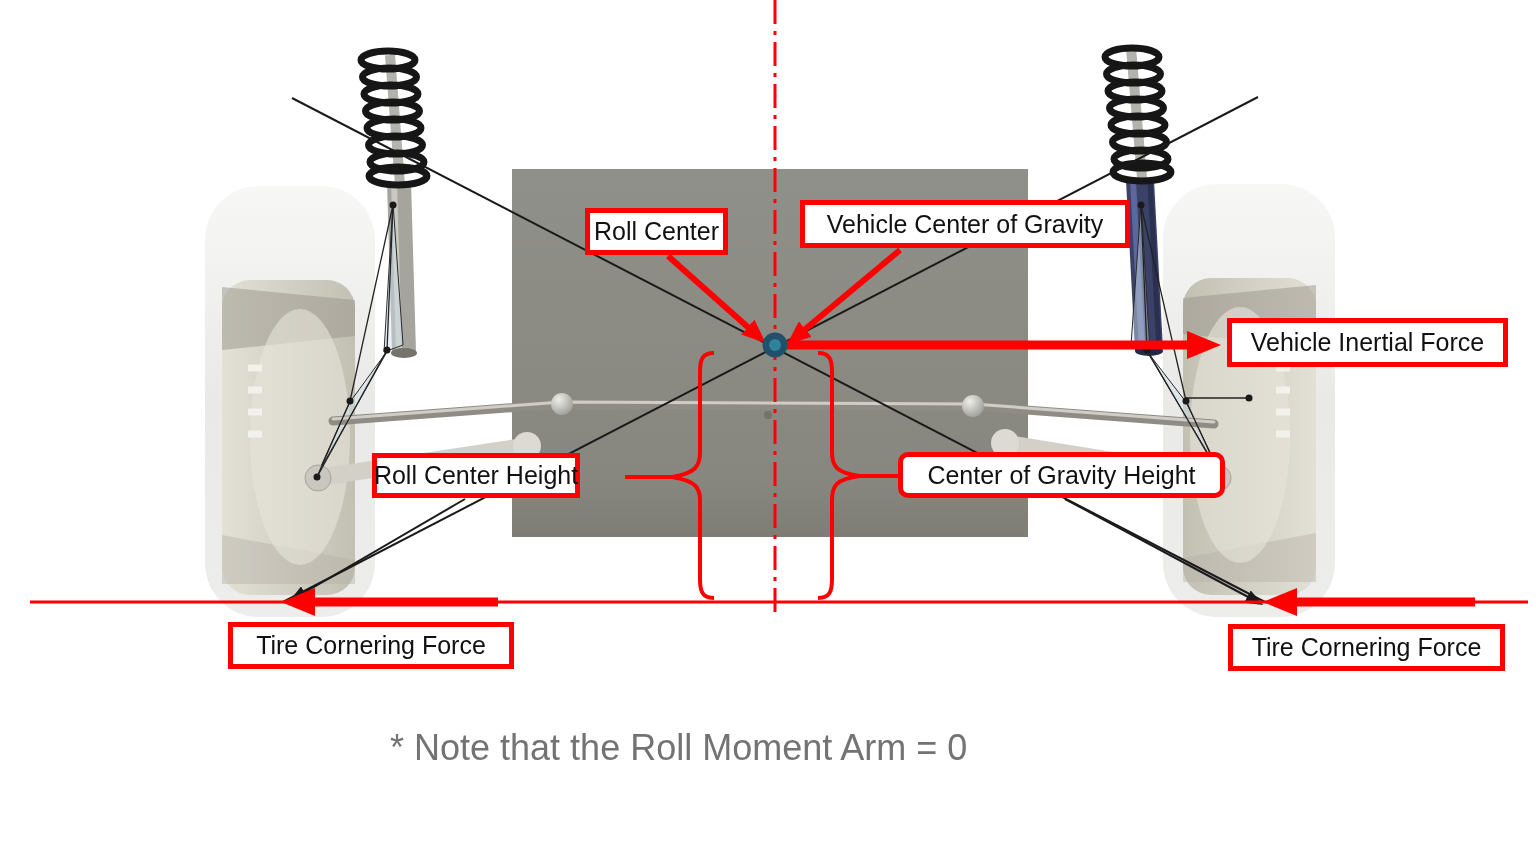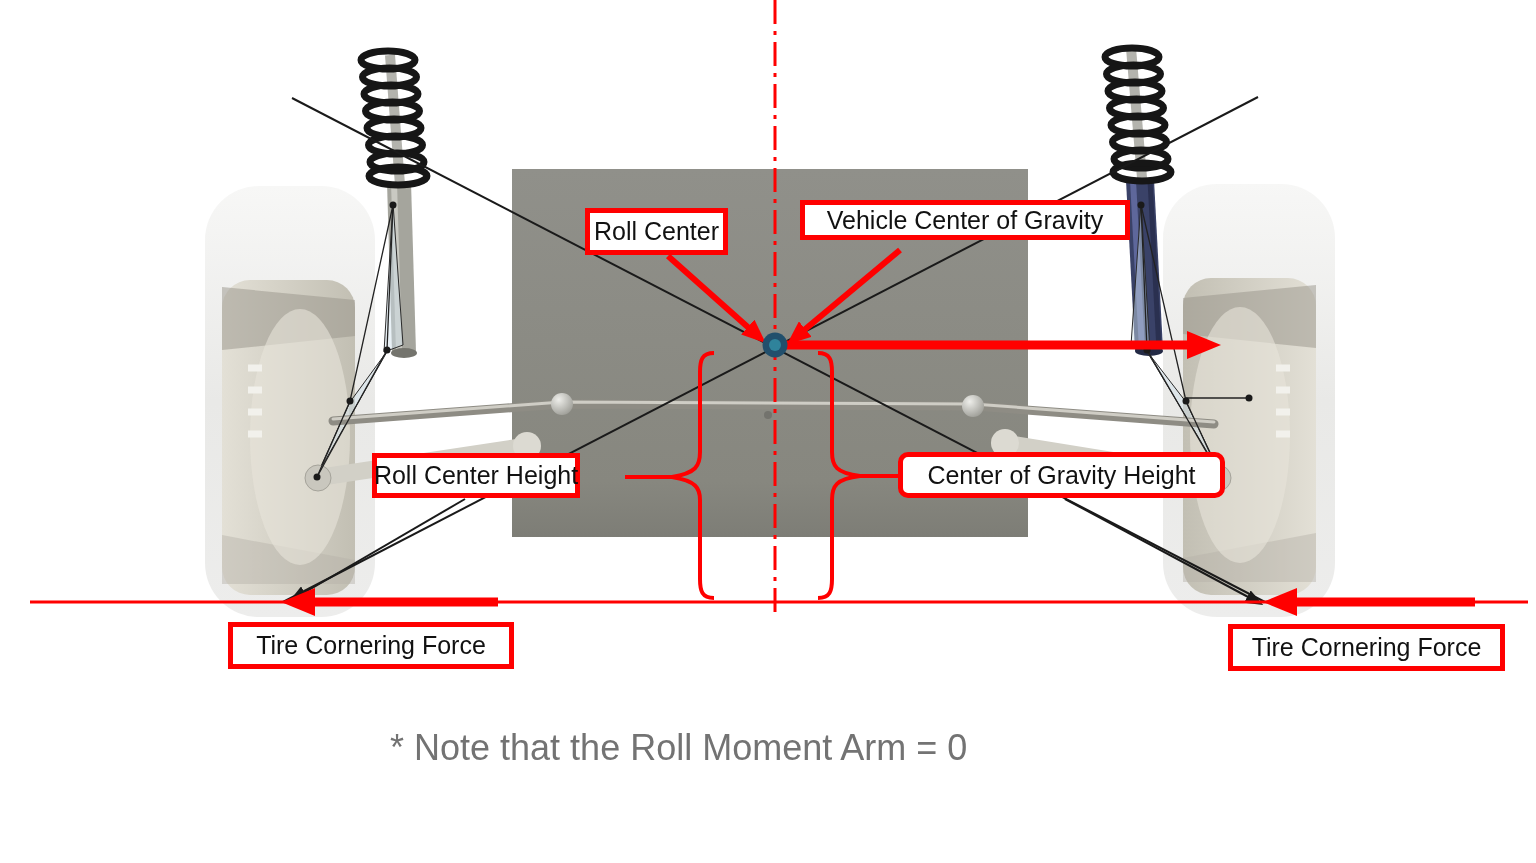--- a/index.html
+++ b/index.html
@@ -185,22 +185,23 @@
   <line x1="860" y1="476" x2="898" y2="476" class="red-stroke" stroke-width="4"></line>
 
   <g>
     <circle cx="775" cy="345" r="12.5" fill="var(--dot-outer)"></circle>
     <circle cx="775" cy="345" r="6" fill="var(--dot-inner)"></circle>
   </g>
 </svg>
 
 <div class="lbl" style="left:585px;top:208px;width:143px;height:47px;">Roll Center</div>
 
-<div class="lbl" style="left:800px;top:200px;width:330px;height:40px;">Vehicle Center of Gravity</div>
-
+<div class="lbl" style="left:800px;top:200px;width:330px;height:48px;">Vehicle Center of Gravity</div>
+
+<div class="lbl" style="left:1227px;top:318px;width:281px;height:49px;">Vehicle Inertial Force</div>
 
 <div class="lbl" style="left:372px;top:453px;width:208px;height:45px;">Roll Center Height</div>
 
 <div class="lbl" style="left:898px;top:452px;width:327px;height:46px;border-radius:10px;">Center of Gravity Height</div>
 
 <div class="lbl" style="left:228px;top:622px;width:286px;height:47px;">Tire Cornering Force</div>
 
 <div class="lbl" style="left:1228px;top:624px;width:277px;height:47px;">Tire Cornering Force</div>
 
 <div class="note" style="left:390px;top:727px;width:740px;">* Note that the Roll Moment Arm = 0</div>

